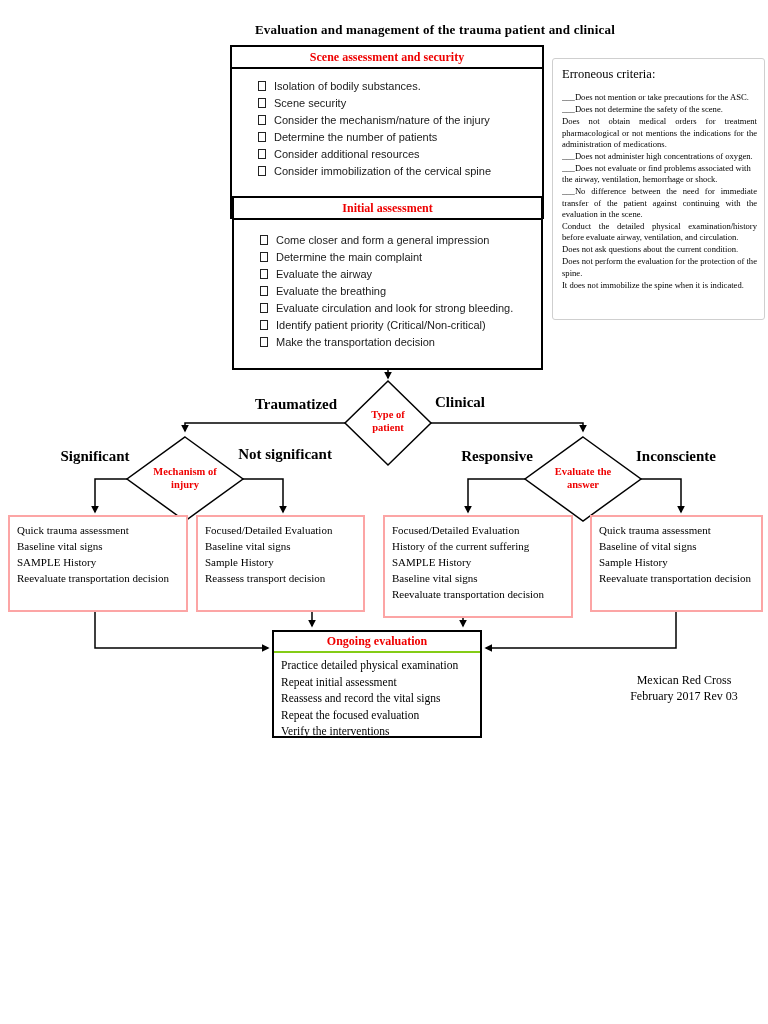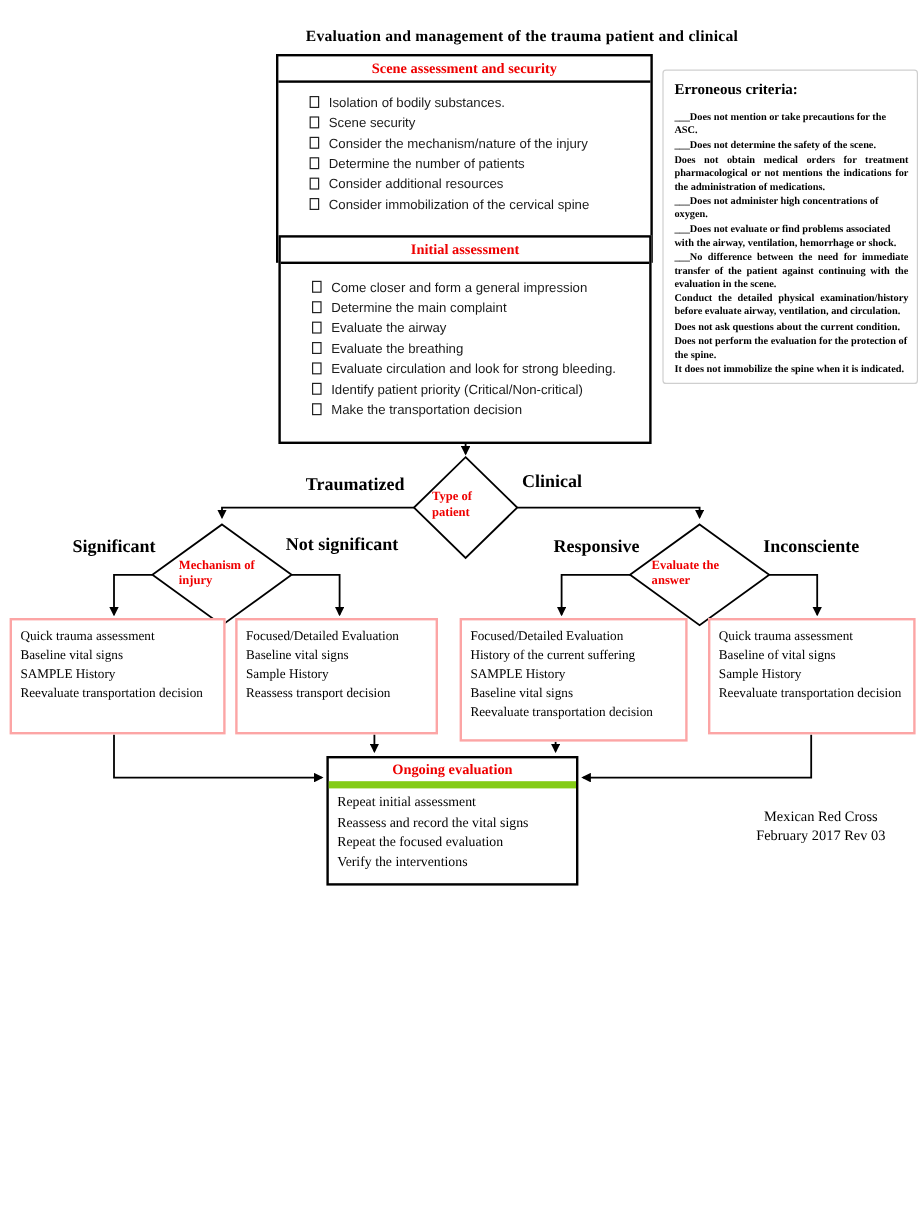--- a/index.html
+++ b/index.html
@@ -14,42 +14,42 @@
   .proc-box{position:absolute;border:2px solid #000;background:#fff;z-index:2;box-sizing:border-box;}
   .proc-box .hdr{font-weight:bold;text-align:center;font-size:12px;padding:3px 0 2px;
                  border-bottom:2px solid #000;color:var(--red);}
   .chk-list{padding:9px 8px 0 26px;font-family:"Liberation Sans",sans-serif;font-size:11px;color:#1a1a1a;}
   .chk-row{line-height:17px;white-space:nowrap;}
   .chk{display:inline-block;width:6px;height:8px;border:1px solid #222;margin-right:8px;
        transform:translateY(1px);}
 
   
   .err-panel{position:absolute;left:552px;top:58px;width:213px;height:262px;z-index:2;
-             border:1px solid #cfcfcf;border-radius:3px;box-sizing:border-box;padding:8px 7px 0 9px;font-weight:bold;}
+             border:1px solid #cfcfcf;border-radius:3px;box-sizing:border-box;padding:8px 7px 0 9px;}
   .err-title{font-size:12.5px;margin-bottom:10px;}
   .err-item{font-size:8.6px;line-height:1.3;margin:0 0 1px 0;}
   .err-items > div:nth-child(3), .err-items > div:nth-child(6),
   .err-items > div:nth-child(7){text-align:justify;}
 
   
   .dm-label{position:absolute;z-index:2;color:var(--red);font-weight:bold;font-size:10.5px;
-            line-height:12.5px;text-align:left;}
+            line-height:12.5px;text-align:center;}
   .branch-label{position:absolute;z-index:2;font-weight:bold;font-size:15px;transform:translateX(-50%);
                 white-space:nowrap;}
 
   
   .out-box{position:absolute;border:2px solid #fca5a5;background:#fff;z-index:2;box-sizing:border-box;
            padding:5px 4px 0 7px;font-size:11px;}
   .out-box div{line-height:16px;white-space:nowrap;}
 
   
   .ongoing{position:absolute;left:272px;top:630px;width:210px;height:108px;border:2px solid #000;
            background:#fff;z-index:2;box-sizing:border-box;}
   .ongoing .hdr{font-weight:bold;text-align:center;font-size:12px;padding:2px 0;
-                border-bottom:6px solid #84cc16;color:var(--red);}
+                border-bottom:2px solid #84cc16;color:var(--red);}
   .ongoing .body{padding:4px 4px 0 7px;font-size:11.5px;}
   .ongoing .body div{line-height:16.5px;white-space:nowrap;}
 
   .footer-note{position:absolute;left:596px;top:672px;width:176px;text-align:center;z-index:2;
                font-size:12px;line-height:16px;}
 </style>
 </head>
 <body>
 
 <div class="canvas" style="--red:#ee0000">
@@ -157,20 +157,21 @@
   <div class="out-box" style="left:590px;top:515px;width:173px;height:97px;">
     <div>Quick trauma assessment</div>
     <div>Baseline of vital signs</div>
     <div>Sample History</div>
     <div>Reevaluate transportation decision</div>
   </div>
 
   <div class="ongoing">
     <div class="hdr">Ongoing evaluation</div>
     <div class="body">
+      <div>Practice detailed physical examination</div>
       <div>Repeat initial assessment</div>
       <div>Reassess and record the vital signs</div>
       <div>Repeat the focused evaluation</div>
       <div>Verify the interventions</div>
     </div>
   </div>
 
   <div class="footer-note">
     <div>Mexican Red Cross</div>
     <div>February 2017 Rev 03</div>

